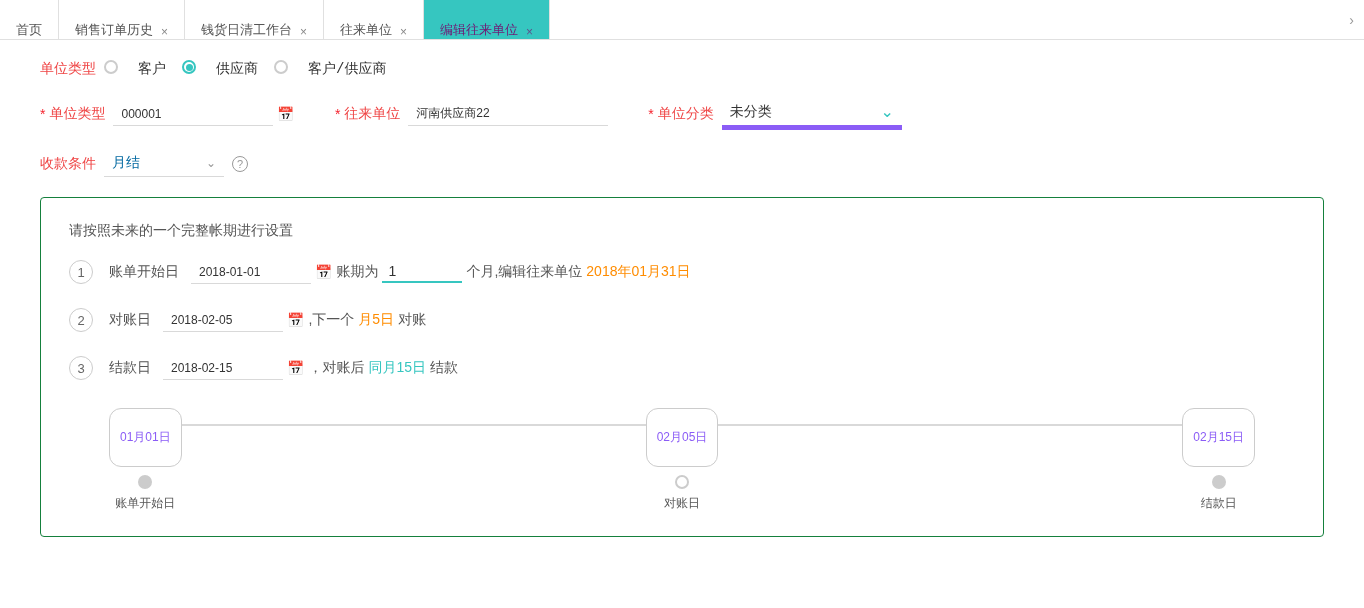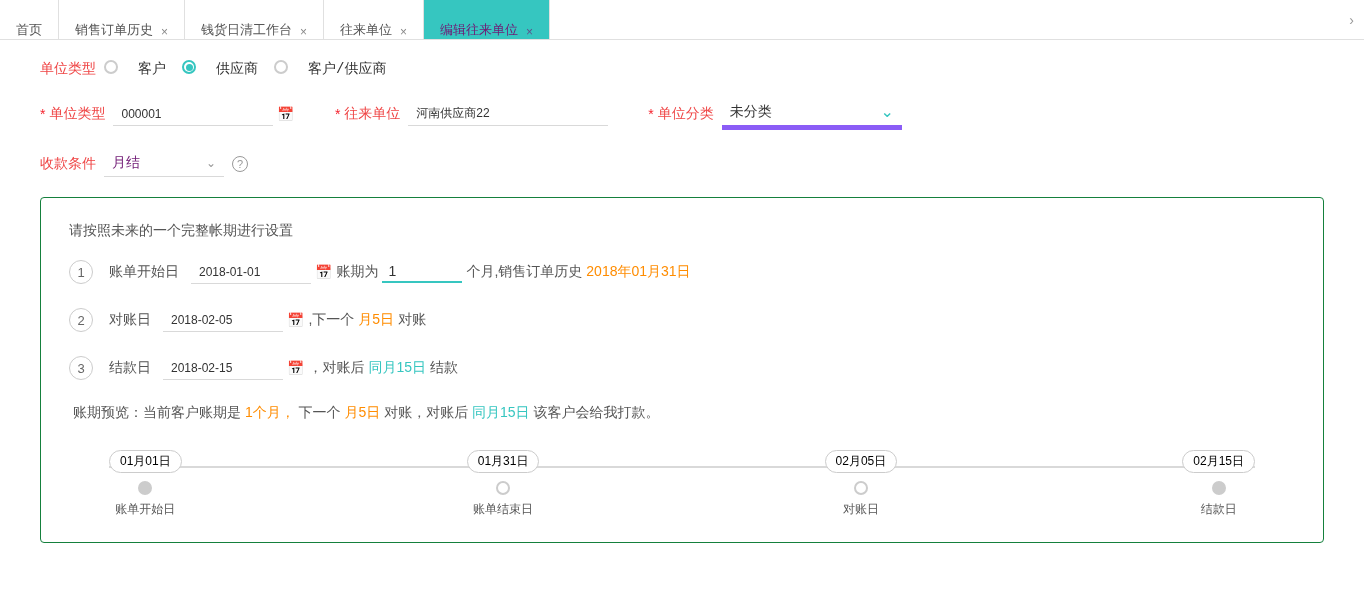--- a/index.html
+++ b/index.html
@@ -128,21 +128,21 @@
     
     .field-select {
       display: flex;
       align-items: center;
       border-bottom: 1px solid #d9d9d9;
       padding: 4px 8px;
       cursor: pointer;
       min-width: 120px;
     }
     .select-value {
-      color: #701a75;
+      color: #0369a1;
       flex: 1;
     }
     .select-arrow {
       color: #999;
       margin-left: 8px;
       font-size: 12px;
     }
 
     
     .help-icon {
@@ -254,23 +254,23 @@
       border: 2px solid #ccc;
       z-index: 1;
       position: relative;
     }
     .timeline-dot.start { border-color: #ccc; background: #ccc; }
     .timeline-dot.end { border-color: #ccc; background: #ccc; }
     .timeline-badge {
       background: #fff;
       border: 1px solid #ccc;
       border-radius: 12px;
-      padding: 2px 10px;
+      padding: 20px 10px;
       font-size: 12px;
-      color: #000000;
+      color: #8b5cf6;
       margin-bottom: 8px;
       white-space: nowrap;
     }
     .timeline-sublabel {
       font-size: 12px;
       color: #555;
       margin-top: 6px;
       white-space: nowrap;
     }
 
@@ -378,21 +378,21 @@
   <div class="panel">
     <div class="panel-title">请按照未来的一个完整帐期进行设置</div>
 
     <div class="step-row">
       <div class="step-num">1</div>
       <span class="step-label">账单开始日</span>
       <input class="field-input" type="text" value="2018-01-01" style="width: 120px;">
       <span class="calendar-icon">📅</span>
       <span class="step-text">账期为</span>
       <input class="step-input" type="text" value="1" style="">
-      <span class="step-text">个月,销售订单历史</span>
+      <span class="step-text">个月,编辑往来单位</span>
       <span class="highlight-orange">2018年01月31日</span>
     </div>
 
     <div class="step-row">
       <div class="step-num">2</div>
       <span class="step-label">对账日</span>
       <input class="field-input" type="text" value="2018-02-05" style="width: 120px;">
       <span class="calendar-icon">📅</span>
       <span class="step-text">,下一个</span>
       <span class="highlight-orange">月5日</span>
@@ -402,45 +402,31 @@
     <div class="step-row">
       <div class="step-num">3</div>
       <span class="step-label">结款日</span>
       <input class="field-input" type="text" value="2018-02-15" style="width: 120px;">
       <span class="calendar-icon">📅</span>
       <span class="step-text">，对账后</span>
       <span class="highlight-teal">同月15日</span>
       <span class="step-text">结款</span>
     </div>
 
-    <div class="preview-text">
-      <span>账期预览：当前客户账期是</span>
-      <span class="highlight-orange">1个月，</span>
-      <span>下一个</span>
-      <span class="highlight-orange">月5日</span>
-      <span>对账，对账后</span>
-      <span class="highlight-teal">同月15日</span>
-      <span>该客户会给我打款。</span>
-    </div>
 
     <div class="timeline-container">
       <div class="timeline-line"></div>
       <div class="timeline-points">
 
         <div class="timeline-point">
           <div class="timeline-badge">01月01日</div>
           <div class="timeline-dot start"></div>
           <div class="timeline-sublabel">账单开始日</div>
         </div>
 
-        <div class="timeline-point">
-          <div class="timeline-badge">01月31日</div>
-          <div class="timeline-dot"></div>
-          <div class="timeline-sublabel">账单结束日</div>
-        </div>
 
         <div class="timeline-point">
           <div class="timeline-badge">02月05日</div>
           <div class="timeline-dot"></div>
           <div class="timeline-sublabel">对账日</div>
         </div>
 
         <div class="timeline-point">
           <div class="timeline-badge">02月15日</div>
           <div class="timeline-dot end"></div>

